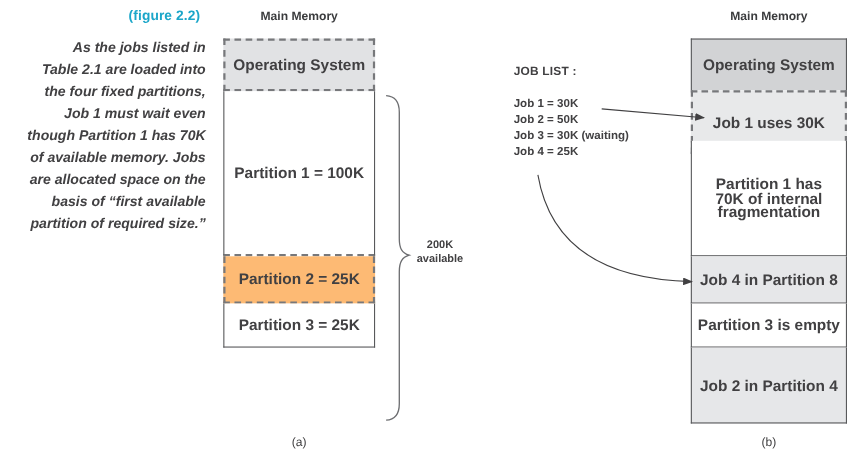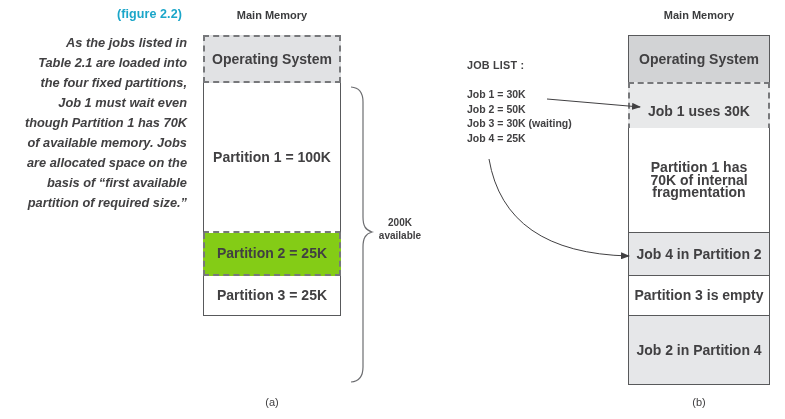--- a/index.html
+++ b/index.html
@@ -26,21 +26,21 @@
   .mm-title-a{left:203px;width:138px;}
   .mm-title-b{left:628px;width:142px;}
   .row{
     position:absolute;left:0;width:100%;box-sizing:border-box;
     display:flex;align-items:center;justify-content:center;text-align:center;
     font-size:14px;font-weight:bold;color:#414042;line-height:12.5px;
   }
   
   .a-os  {top:0;   height:48px; background:#e1e2e4; border:2px dashed #77787b;}
   .a-p1  {top:48px;height:150px;background:#ffffff; border-left:1.5px solid #58595b;border-right:1.5px solid #58595b;border-bottom:2px dashed #77787b;}
-  .a-p2  {top:198px;height:43px;background:#84cc16; border-left:2px dashed #77787b;border-right:2px dashed #77787b;border-bottom:2px dashed #77787b;}
+  .a-p2  {top:198px;height:43px;background:#fdba74; border-left:2px dashed #77787b;border-right:2px dashed #77787b;border-bottom:2px dashed #77787b;}
   .a-p3  {top:241px;height:40px;background:#ffffff; border-left:1.5px solid #58595b;border-right:1.5px solid #58595b;border-bottom:1.5px solid #58595b;}
   .a-p4  {top:281px;height:69px;background:#ffffff; border-left:1.5px solid #58595b;border-right:1.5px solid #58595b;border-bottom:1.5px solid #58595b;}
   
   .b-os  {top:0;   height:47px;background:#d2d3d5;border:1.5px solid #58595b;border-bottom:none;}
   .b-job1{top:47px;height:58px;background:#e8e9ea;border:2px dashed #77787b;}
   .b-p1  {top:93px;height:105px;background:#ffffff;border-left:1.5px solid #58595b;border-right:1.5px solid #58595b;border-bottom:1.5px solid #58595b;}
   .b-p1 .lbl{max-width:118px;}
   .b-job4{top:198px;height:43px;background:#e6e7e9;border-left:1.5px solid #58595b;border-right:1.5px solid #58595b;border-bottom:1.5px solid #58595b;}
   .b-p3  {top:241px;height:40px;background:#ffffff;border-left:1.5px solid #58595b;border-right:1.5px solid #58595b;border-bottom:1.5px solid #58595b;}
   .b-job2{top:281px;height:69px;background:#e6e7e9;border-left:1.5px solid #58595b;border-right:1.5px solid #58595b;border-bottom:1.5px solid #58595b;}
@@ -118,21 +118,21 @@
     <div class="row b-os">
       <span class="lbl">Operating System</span>
     </div>
     <div class="row b-job1">
       <span class="lbl">Job 1 uses 30K</span>
     </div>
     <div class="row b-p1">
       <span class="lbl">Partition 1 has 70K of internal fragmentation</span>
     </div>
     <div class="row b-job4">
-      <span class="lbl">Job 4 in Partition 2</span>
+      <span class="lbl">Job 4 in Partition 8</span>
     </div>
     <div class="row b-p3">
       <span class="lbl">Partition 3 is empty</span>
     </div>
     <div class="row b-job2">
       <span class="lbl">Job 2 in Partition 4</span>
     </div>
   </div>
   <div class="sub-label sub-b">(b)</div>
 

